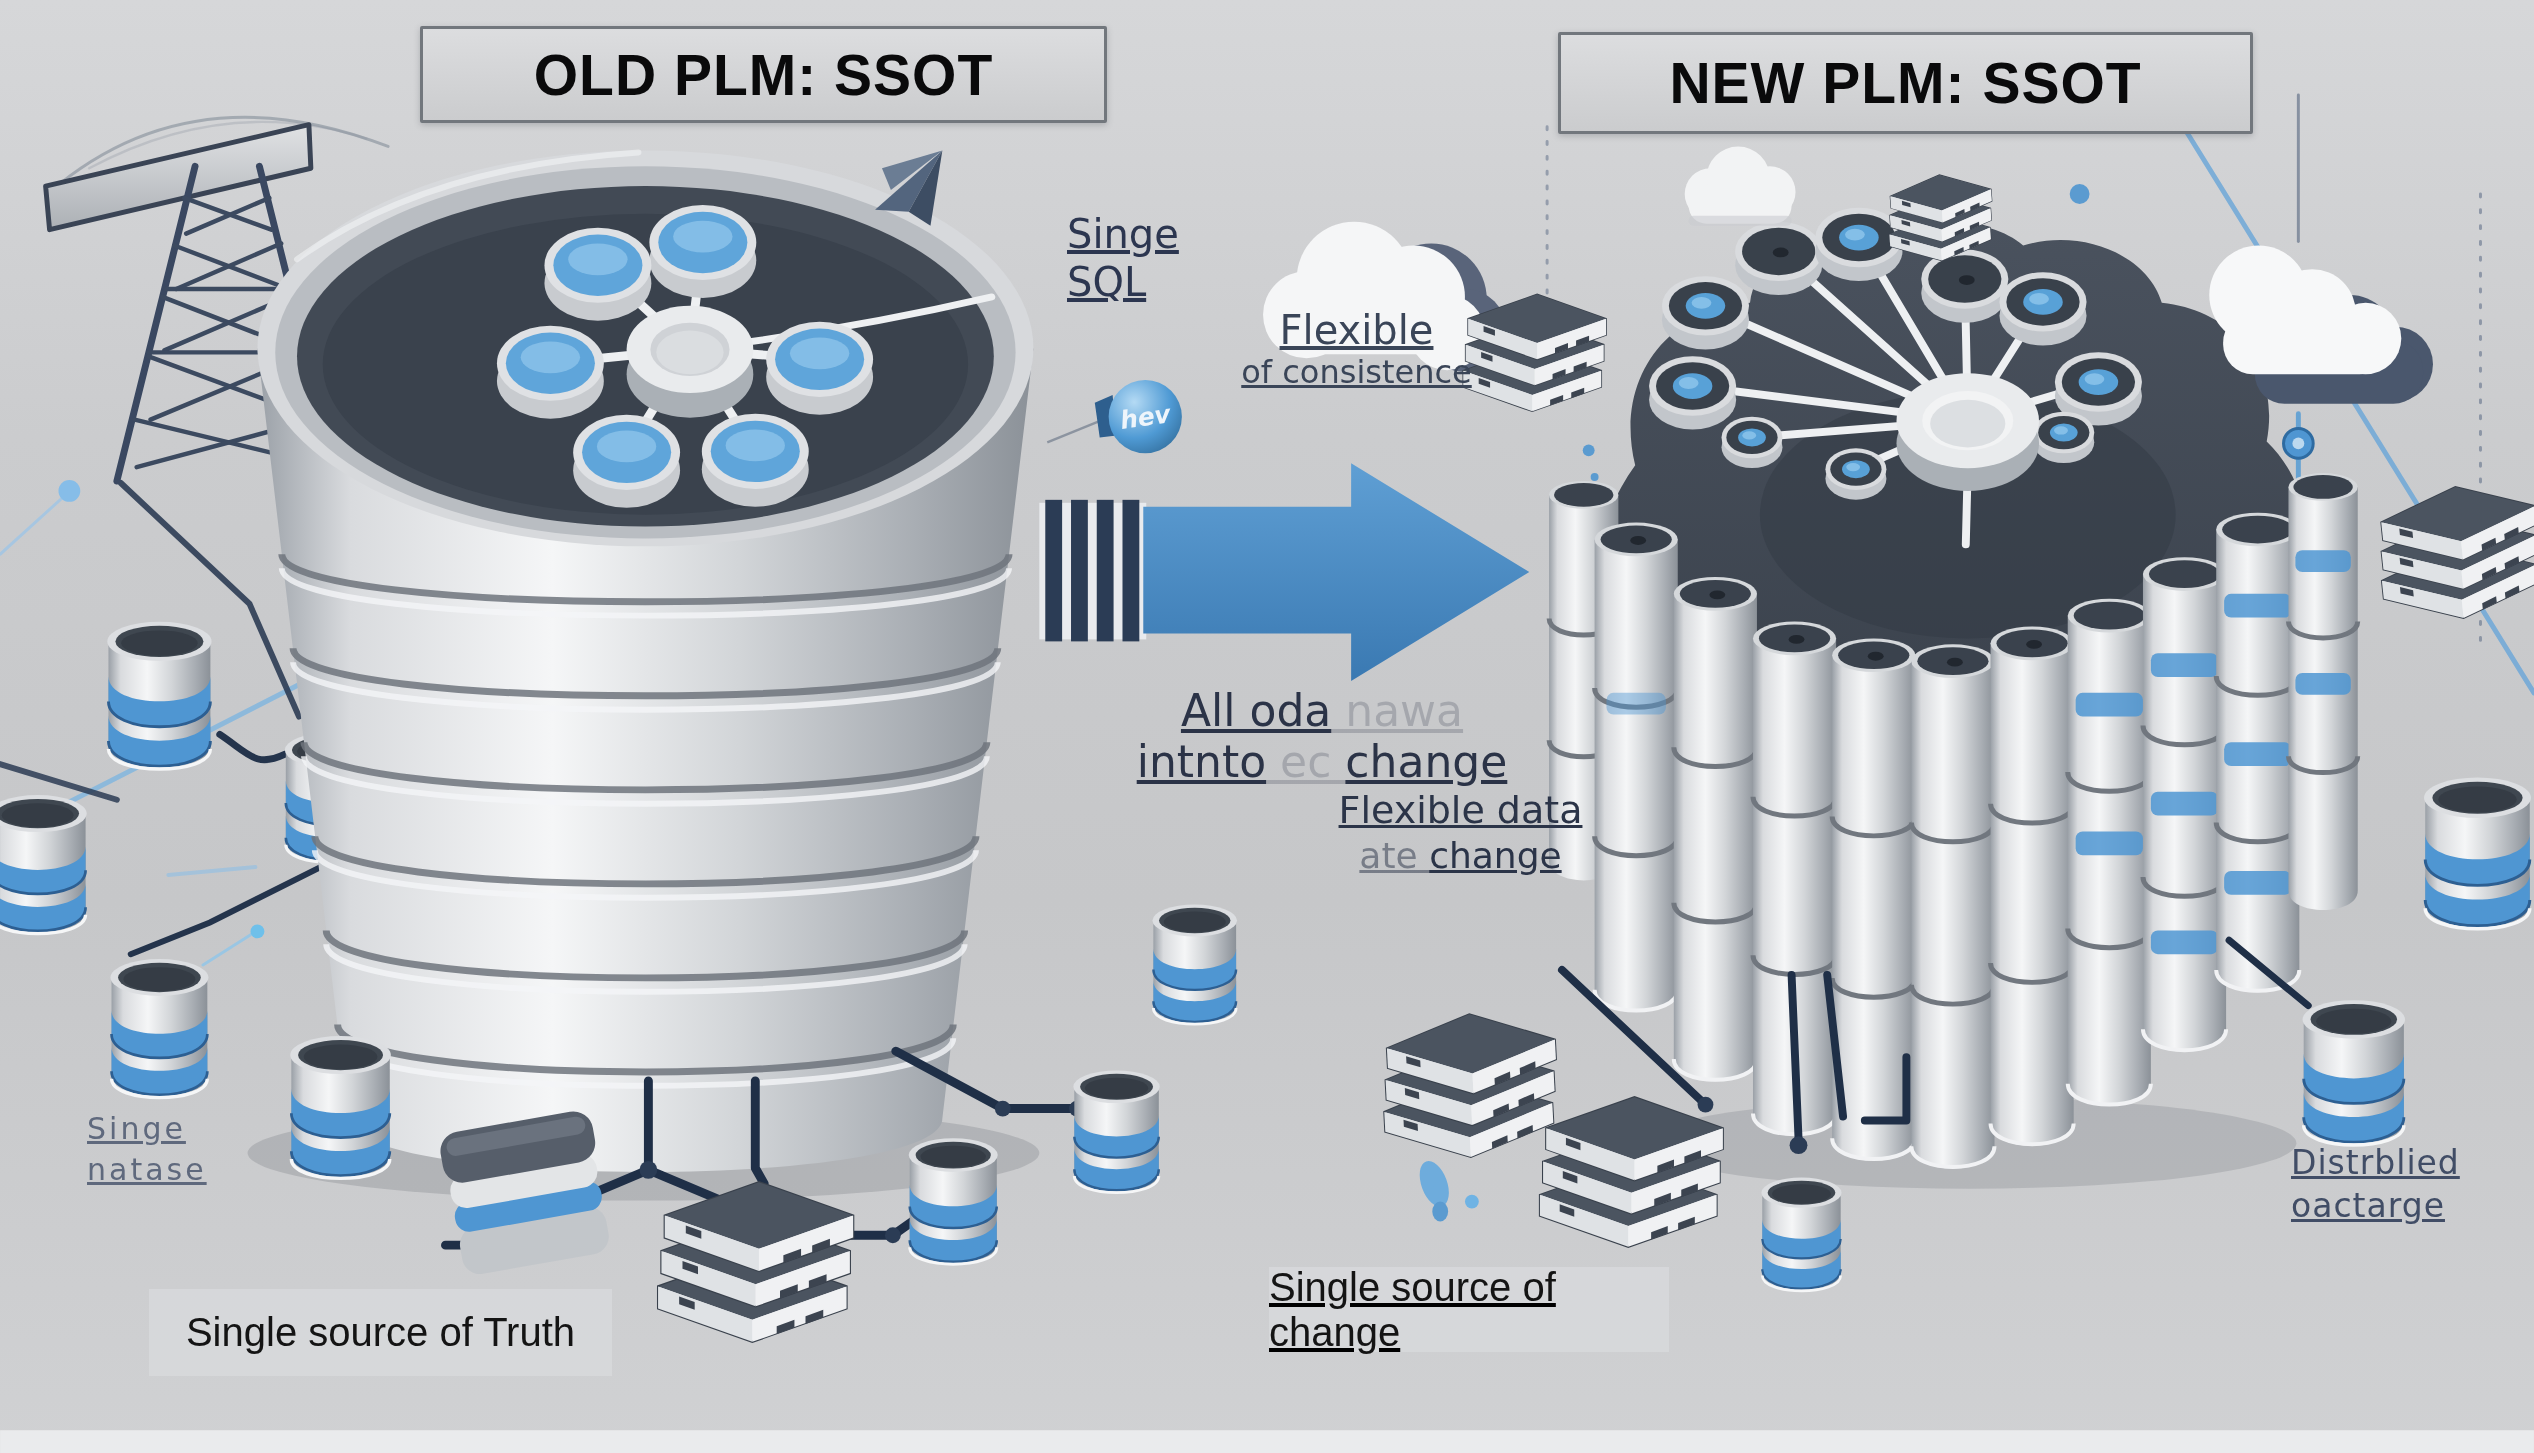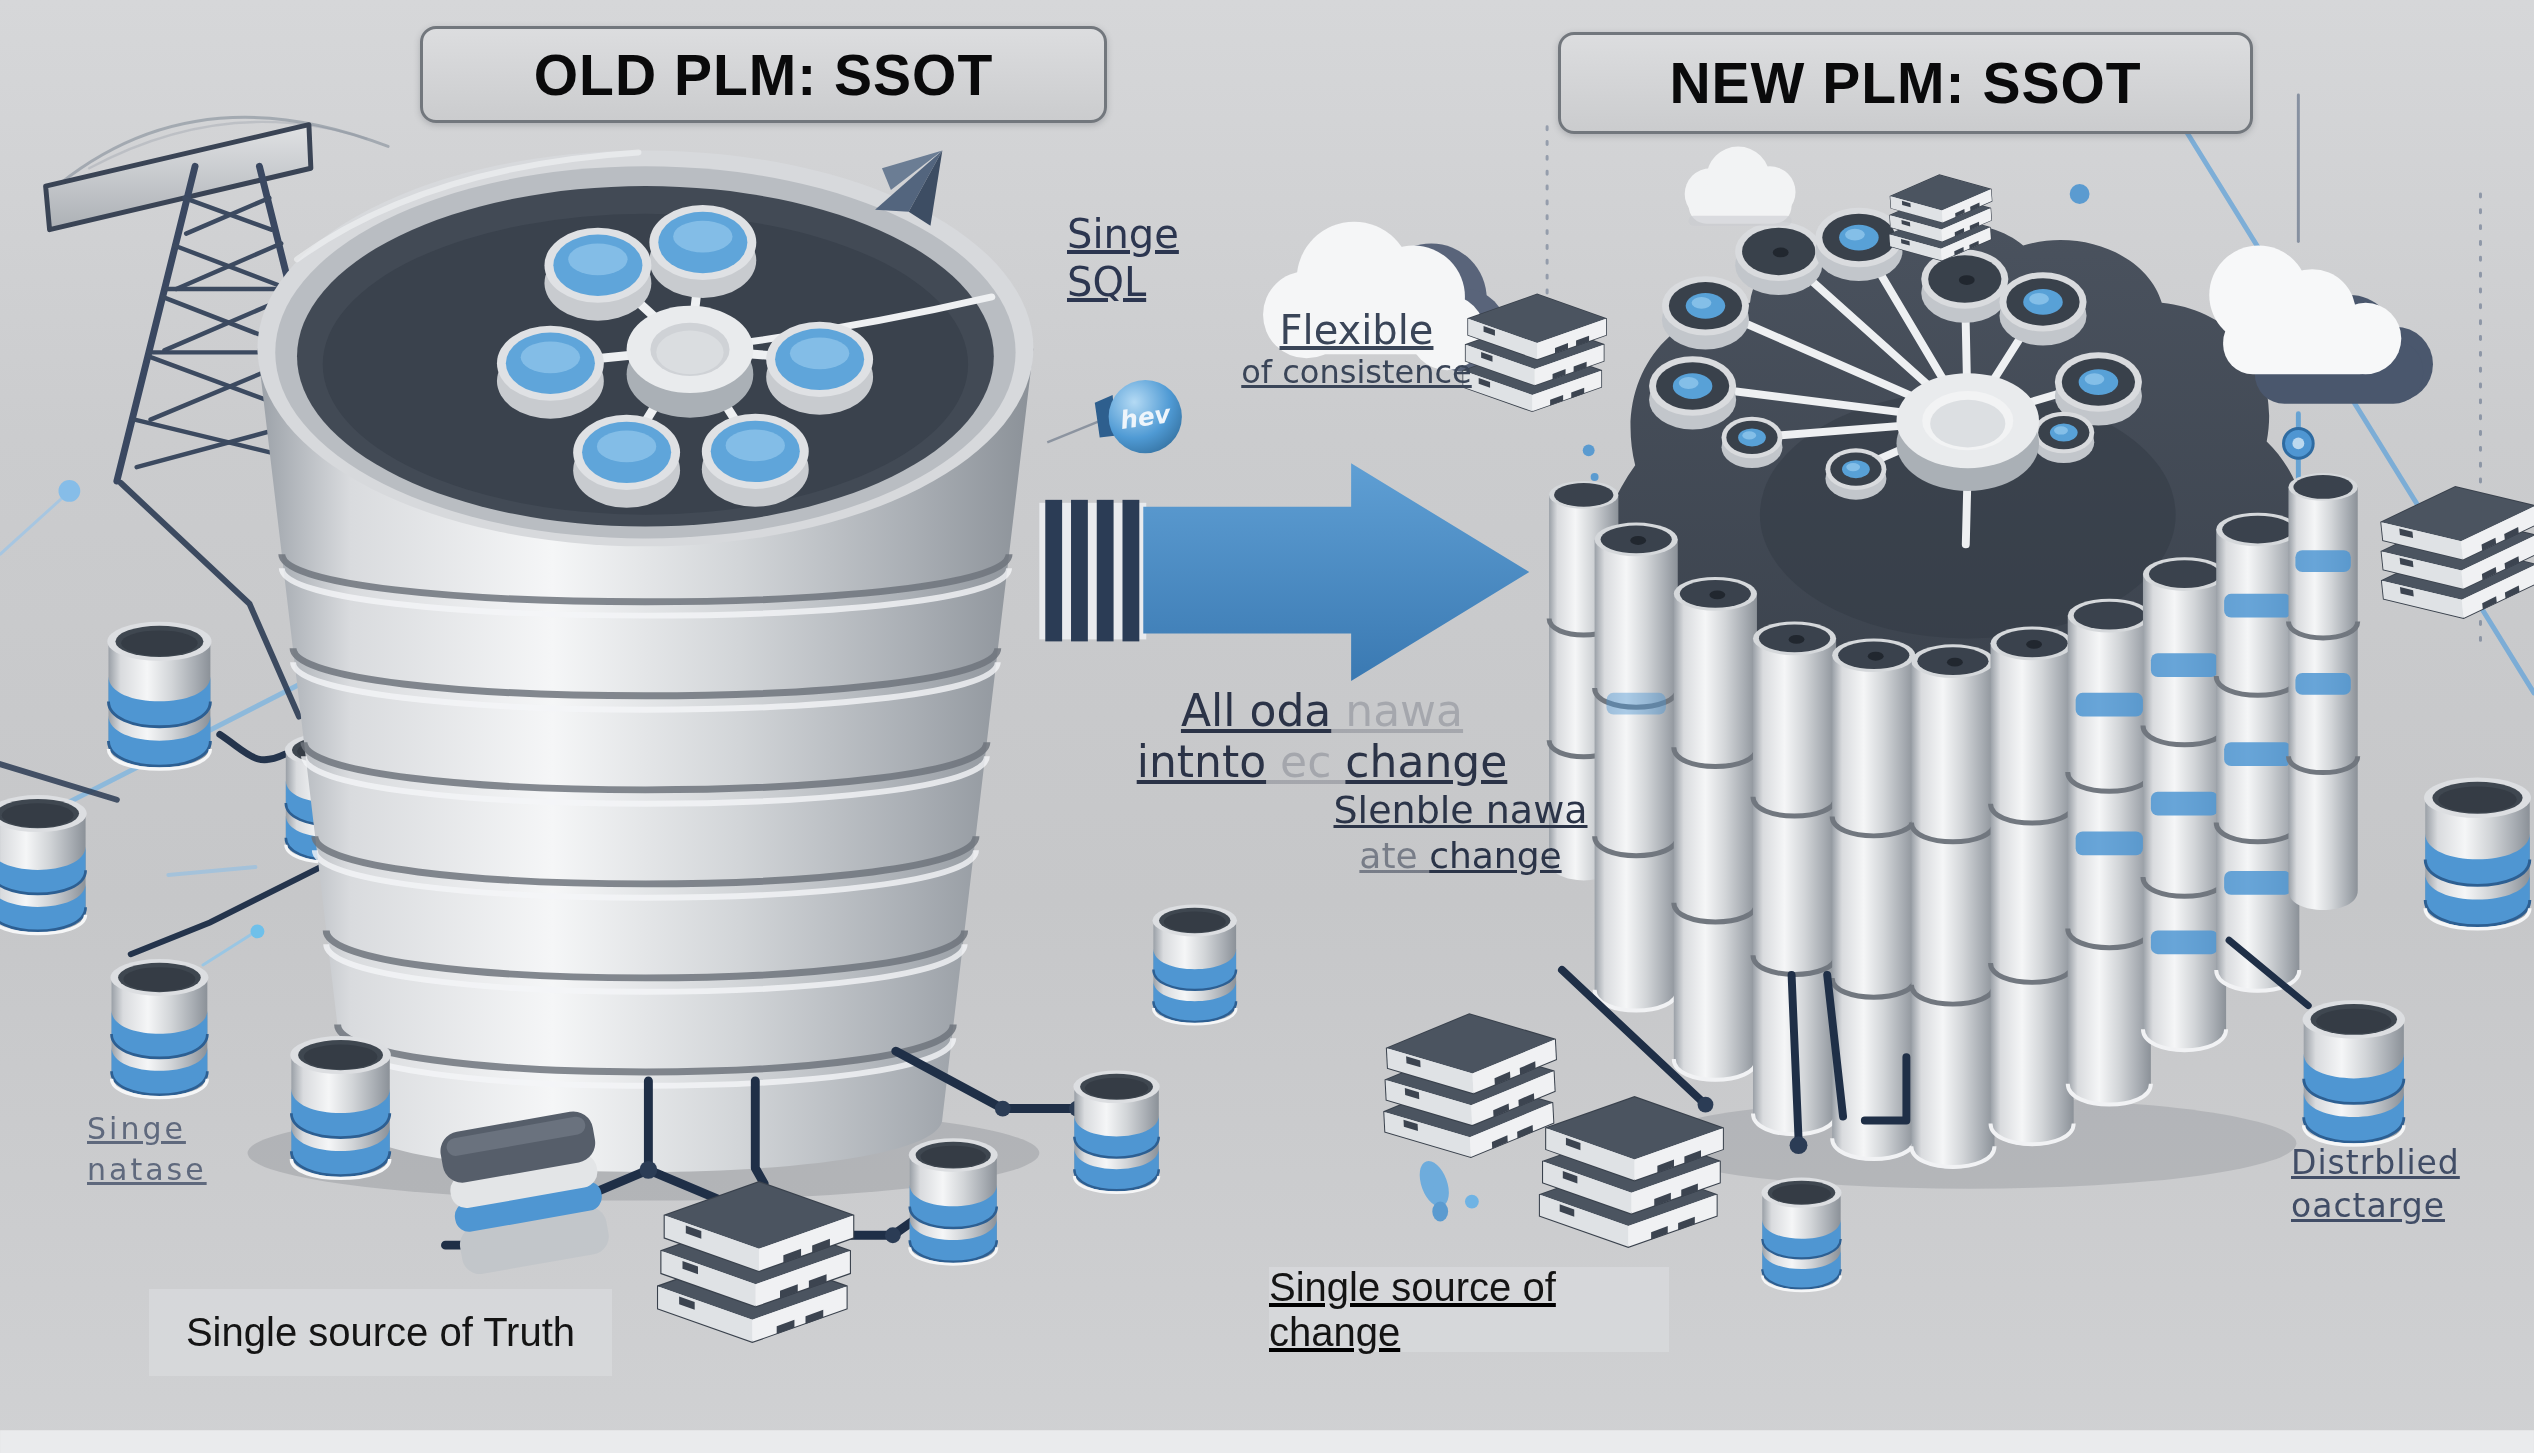--- a/index.html
+++ b/index.html
@@ -2,21 +2,21 @@
 <html><head>
 <meta charset="utf-8">
 <style>
   html,body{margin:0;padding:0;background:#9ea0a3;}
   .stage{position:relative;width:2534px;height:1453px;overflow:hidden;
     background:linear-gradient(180deg,#d6d7d9 0%,#cbccce 30%,#c6c7c9 62%,#d0d1d3 100%);
     font-family:"Liberation Sans",sans-serif;}
   .stage svg{position:absolute;left:0;top:0;}
   .txt{position:absolute;z-index:2;}
   .title-box{display:flex;align-items:center;justify-content:center;
-    border:3px solid #72777d;border-radius:16px;
+    border:3px solid #72777d;border-radius:2px;
     background:linear-gradient(180deg,#dcdddf,#cbccce);
     box-shadow:0 2px 6px rgba(60,65,72,.25);}
   .title-box span{font-weight:700;font-size:57px;letter-spacing:1px;color:#0a0a0b;}
   .caption-box{display:flex;align-items:center;justify-content:center;
     background:rgba(215,216,218,.9);}
   .caption-box span{font-size:40px;color:#141414;}
   .note{font-family:"DejaVu Sans",sans-serif;color:#2c3650;}
   .note .l{display:block;text-decoration:underline;}
   .fade22{opacity:.22;}
   .fade45{opacity:.5;}
@@ -523,21 +523,21 @@
   <span class="l" style="font-size:40px;">Flexible</span>
   <span class="l" style="font-size:32px;">of consistence</span>
 </div>
 
 <div class="txt note center" style="left:1124px;top:686px;width:396px;font-size:44px;line-height:1.15;color:#2b3347;">
   <span class="l"><span>All oda</span><span class="fade22"> nawa</span></span>
   <span class="l"><span>intnto</span><span class="fade22"> ec </span><span>change</span></span>
 </div>
 
 <div class="txt note center" style="left:1292px;top:788px;width:337px;line-height:1.2;color:#2b3448;">
-  <span class="l" style="font-size:38px;">Slenble nawa</span>
+  <span class="l" style="font-size:38px;">Flexible data</span>
   <span class="l" style="font-size:36px;"><span class="fade45">ate </span><span>change</span></span>
 </div>
 
 <div class="txt note" style="left:87px;top:1109px;font-size:30px;line-height:1.35;letter-spacing:3px;color:#4d5870;opacity:.85;">
   <span class="l">Singe</span>
   <span class="l">natase</span>
 </div>
 
 <div class="txt note" style="left:2291px;top:1142px;font-size:33px;line-height:1.3;letter-spacing:1px;color:#414d66;">
   <span class="l">Distrblied</span>

